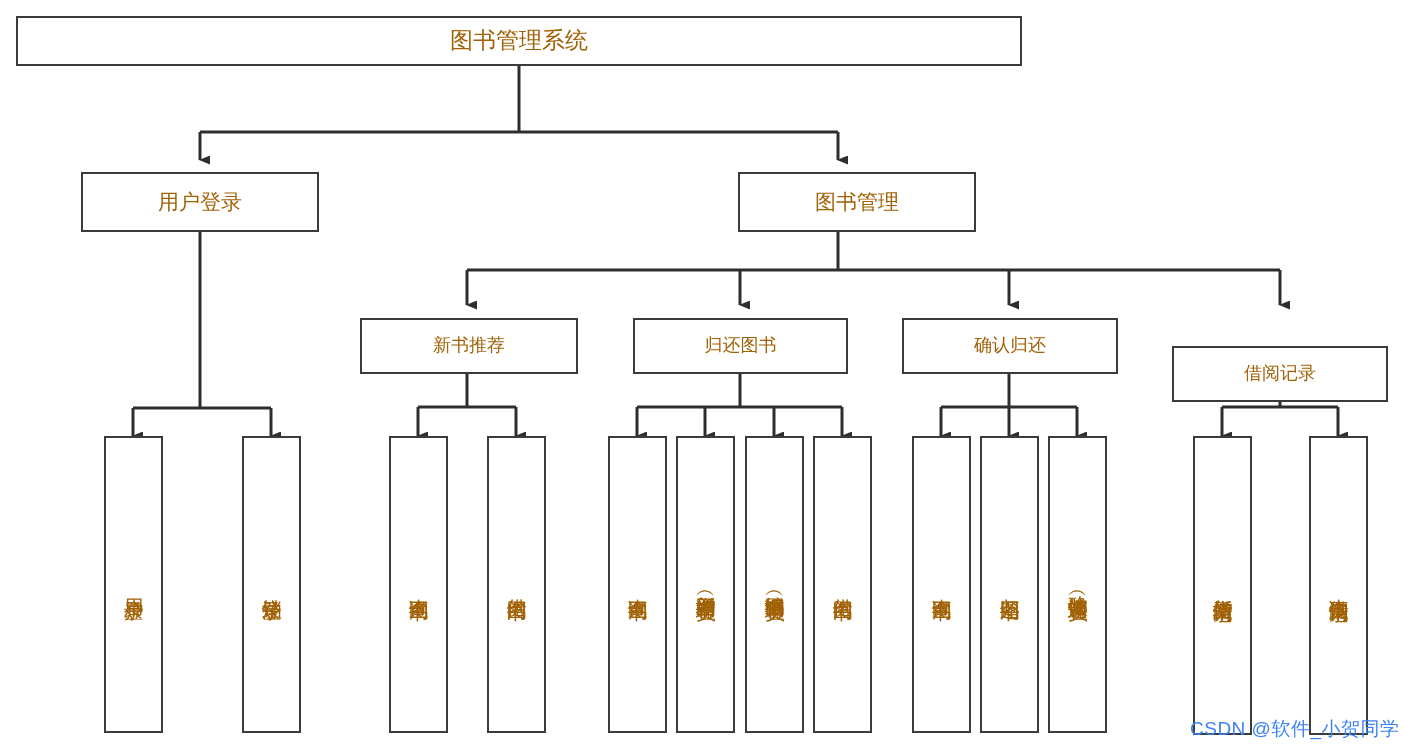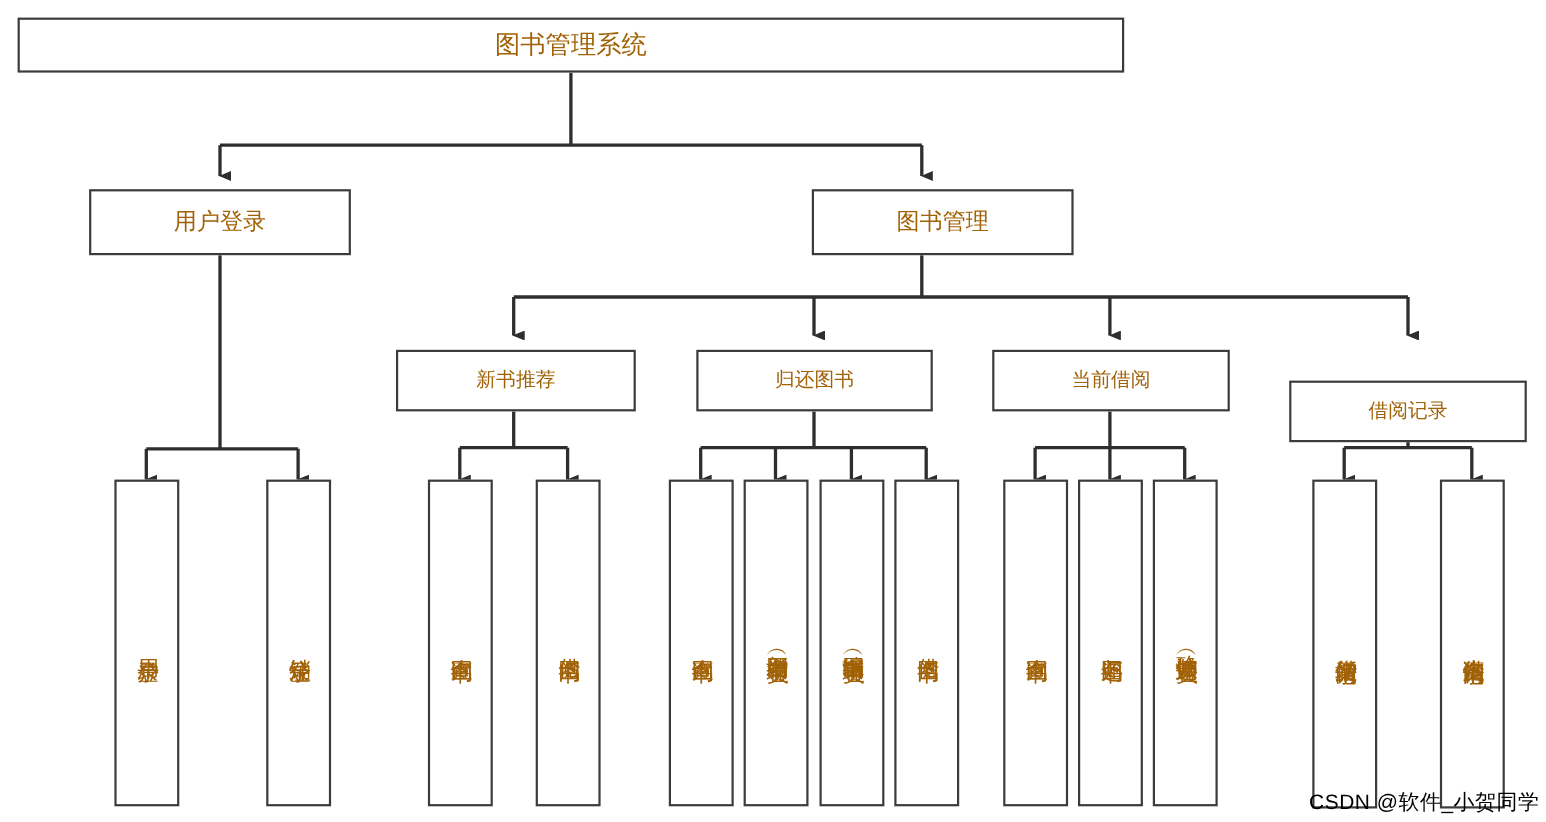--- a/index.html
+++ b/index.html
@@ -57,21 +57,21 @@
     letter-spacing: 1px;
   }
   .node-leaf > span {
     writing-mode: vertical-rl;
     text-orientation: upright;
     display: block;
     text-align: center;
   }
   .watermark {
     position: absolute;
-    color: #000000;
+    color: #3b82f6;
     font-size: 19px;
     white-space: nowrap;
     letter-spacing: 0.5px;
   }
 </style>
 </head>
 <body>
 
 <div id="diagram-root">
 
@@ -136,21 +136,21 @@
     <span>图书管理</span>
   </div>
 
   <div class="node node-l2" style="left:360px; top:318px; width:218px; height:56px;">
     <span>新书推荐</span>
   </div>
   <div class="node node-l2" style="left:633px; top:318px; width:215px; height:56px;">
     <span>归还图书</span>
   </div>
   <div class="node node-l2" style="left:902px; top:318px; width:216px; height:56px;">
-    <span>当前借阅</span>
+    <span>确认归还</span>
   </div>
   <div class="node node-l2" style="left:1172px; top:318px; width:216px; height:56px;margin-top:28px;">
     <span>借阅记录</span>
   </div>
 
   <div class="node node-leaf" style="left:104px; top:436px; width:59px; height:297px;">
     <span>用户登录</span>
   </div>
   <div class="node node-leaf" style="left:242px; top:436px; width:59px; height:297px;">
     <span>注销登录</span>

